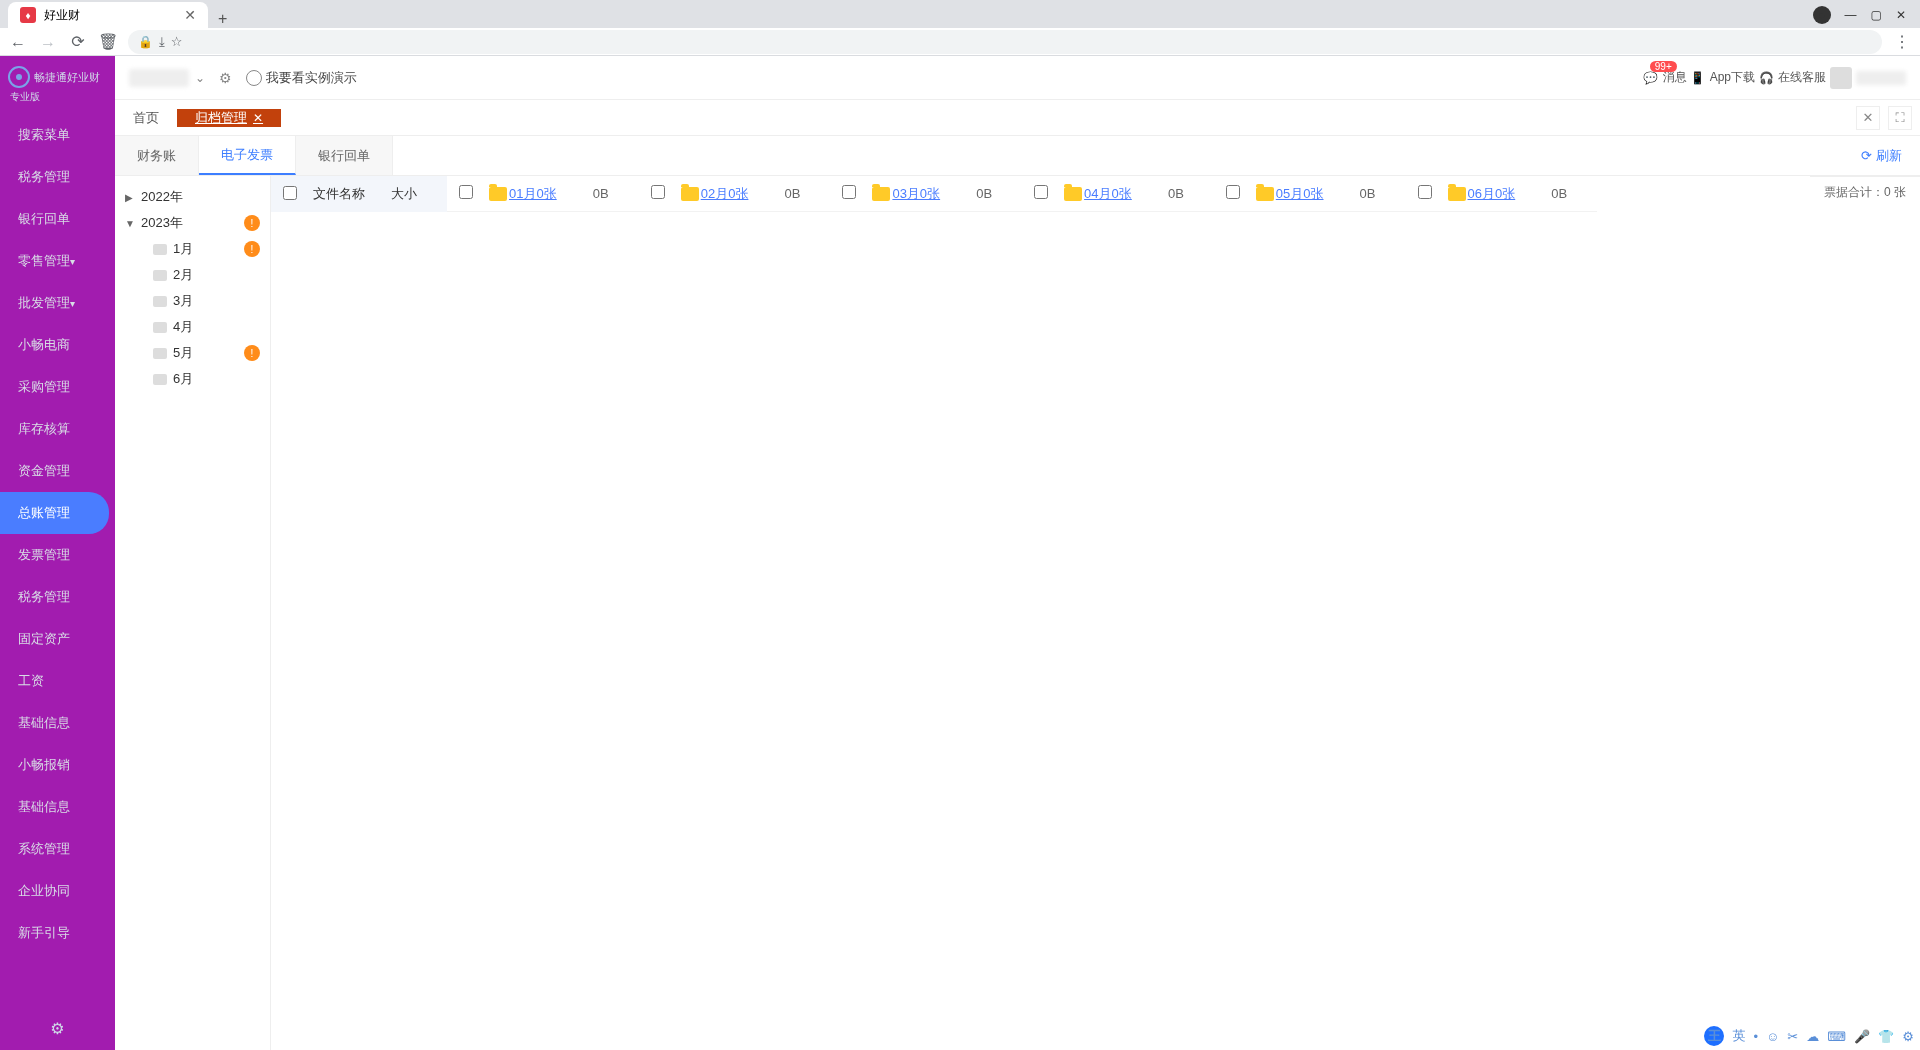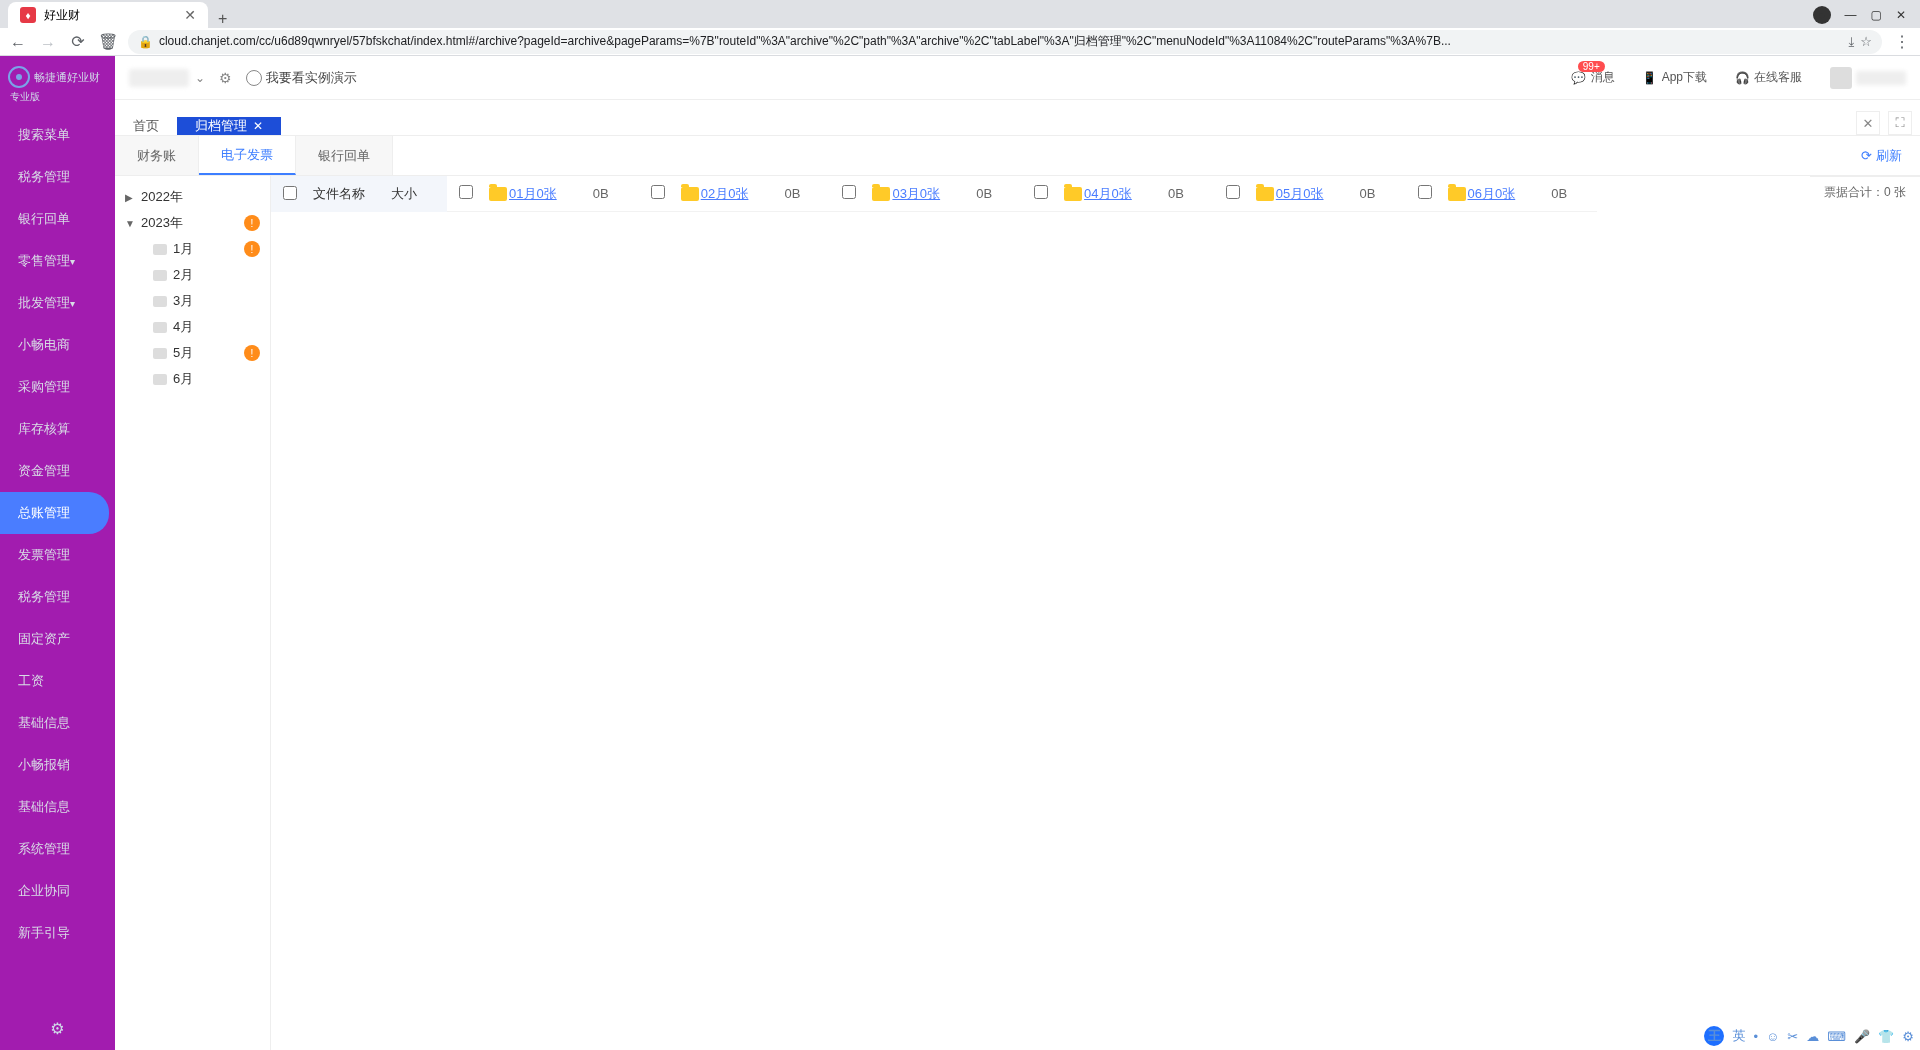--- a/index.html
+++ b/index.html
@@ -44,30 +44,30 @@
 .main { flex:1; display:flex; flex-direction:column; background:#fff; }
 
 
 .app-header { height: 44px; display:flex; align-items:center; padding: 0 14px; border-bottom:1px solid #eee; gap:14px; }
 .org-select { display:flex; align-items:center; gap:6px; }
 .org-blur { width:60px; height:18px; background:#eee; filter:blur(2px); border-radius:3px; }
 .hdr-caret { color:#888; font-size:12px; cursor:pointer; }
 .hdr-gear { color:#888; font-size:14px; cursor:pointer; }
 .demo-link { display:flex; align-items:center; gap:4px; color:#444; font-size:13px; cursor:pointer; }
 .demo-icon { width:16px; height:16px; border:1.5px solid #888; border-radius:8px; display:inline-block; position:relative; }
-.hdr-right { margin-left:auto; display:flex; align-items:center; gap:28px; font-size:12px; color:#555; }
+.hdr-right { margin-left:auto; display:flex; align-items:center; gap:4px; font-size:12px; color:#555; }
 .hdr-right-item { display:flex; align-items:center; gap:4px; cursor:pointer; position:relative; }
 .badge { position:absolute; top:-8px; left:6px; background:#ff4d4f; color:#fff; border-radius:8px; font-size:10px; padding:0 5px; }
 .avatar-sm { width:22px; height:22px; background:#ddd; border-radius:3px; }
 .user-blur { width:50px; height:14px; background:#eee; filter:blur(2px); border-radius:2px; }
 
 
-.page-tabs { height: 36px; display:flex; align-items:flex-end; border-bottom:1px solid #eee; position:relative; }
+.page-tabs { height: 36px; display:flex; align-items:center; border-bottom:1px solid #eee; position:relative; }
 .page-tab { padding: 0 18px; display:flex; align-items:center; font-size:13px; color:#555; cursor:pointer; gap:6px; }
-.page-tab.active { background:#1d4ed8; color:#fff; }
+.page-tab.active { background:#c2410c; color:#fff;text-decoration:underline; }
 .page-tab-close { font-size:12px; cursor:pointer; }
 .page-tabs-right { margin-left:auto; display:flex; align-items:center; gap:8px; padding-right:8px; }
 .ptr-btn { width:24px; height:24px; display:flex; align-items:center; justify-content:center; color:#888; cursor:pointer; font-size:13px; border:1px solid #eee; }
 
 
 .content { flex:1; display:flex; flex-direction:column; }
 .inner-tabs-row { display:flex; align-items:center; border-bottom:1px solid #eee; height:40px; }
 .inner-tab { padding:0 22px; height:100%; display:flex; align-items:center; font-size:13px; color:#666; cursor:pointer; border-right:1px solid #eee; background:#f7f7f7; }
 .inner-tab.active { color:#3d7eff; background:#fff; border-bottom:2px solid #3d7eff; }
 .refresh-btn { margin-left:auto; padding:0 18px; color:#3d7eff; font-size:13px; cursor:pointer; display:flex; align-items:center; gap:4px; }
@@ -122,21 +122,20 @@
       <span>✕</span>
     </div>
   </div>
   <div class="addr-bar">
     <span class="nav-btn">←</span>
     <span class="nav-btn disabled">→</span>
     <span class="nav-btn">⟳</span>
     <span class="nav-btn">🗑</span>
     <div class="url-field">
       <span>🔒</span>
-      <span class="url-text">cloud.chanjet.com/cc/u6d89qwnryel/57bfskchat/index.html#/archive?pageId=archive&amp;pageParams=%7B"routeId"%3A"archive"%2C"path"%3A"archive"%2C"tabLabel"%3A"归档管理"%2C"menuNodeId"%3A11084%2C"routeParams"%3A%7B...</span>
       <span class="addr-icon">⤓</span>
       <span class="addr-icon">☆</span>
     </div>
     <span class="nav-btn">⋮</span>
   </div>
 </div>
 
 <div class="app">
 
   <div class="sidebar">

